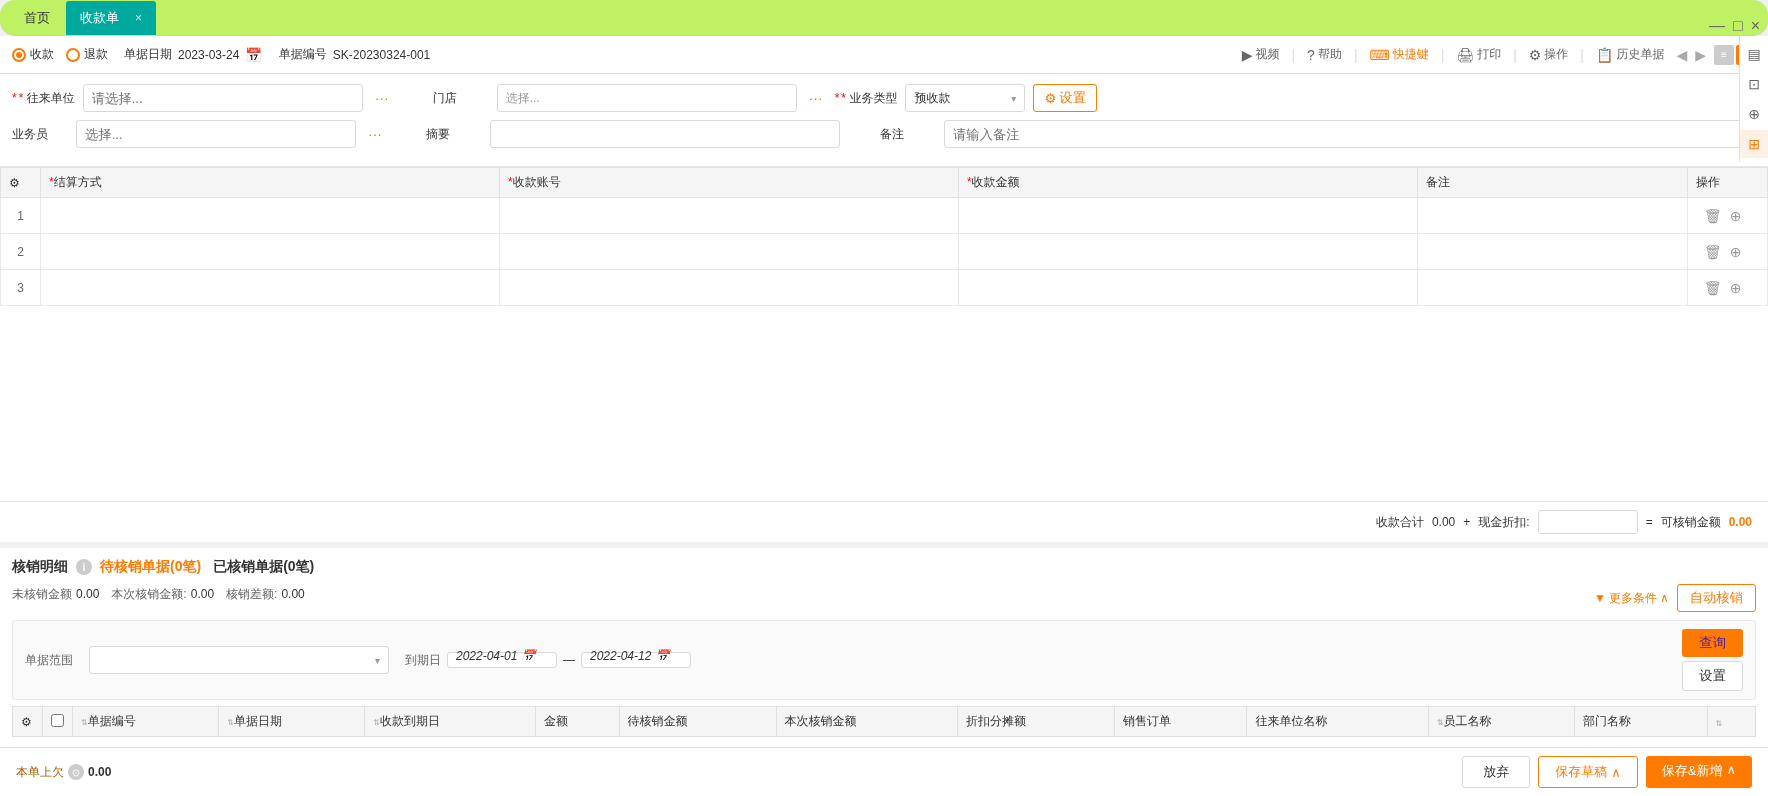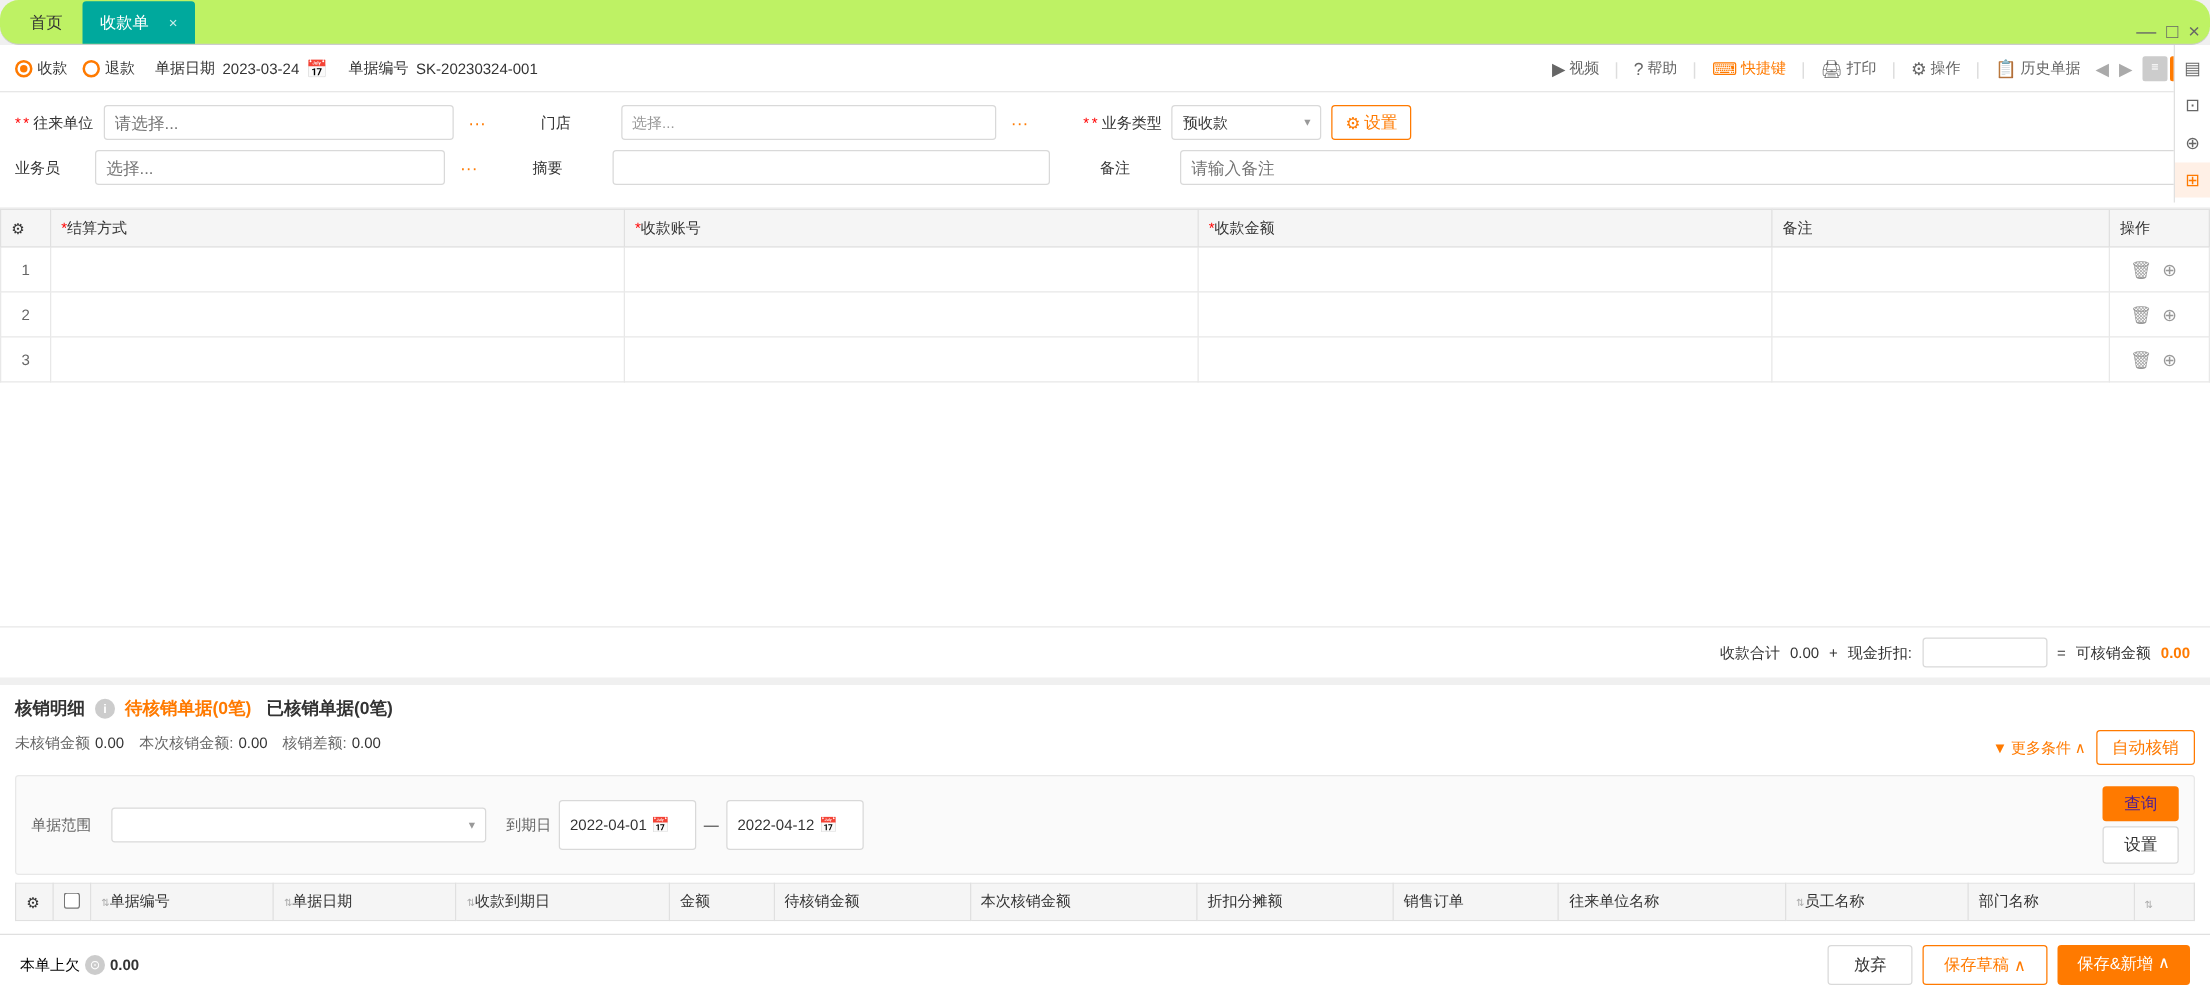--- a/index.html
+++ b/index.html
@@ -75,35 +75,35 @@
     .stat-label { color: #666; }
     .stat-value { color: #333; }
     .filter-btn { color: #ff7a00; cursor: pointer; display: flex; align-items: center; gap: 3px; }
     .auto-writeoff-btn { background: #fff; border: 1px solid #ff7a00; color: #ff7a00; border-radius: 3px; padding: 4px 12px; cursor: pointer; }
 
     
     .query-filter { display: flex; align-items: center; gap: 16px; padding: 8px 0; border: 1px solid #e8e8e8; border-radius: 3px; padding: 8px 12px; margin-bottom: 6px; background: #fafafa; }
     .filter-label { color: #666; white-space: nowrap; }
     .filter-select { border: 1px solid #d9d9d9; border-radius: 3px; padding: 4px 8px; height: 28px; flex: 1; max-width: 300px; display: flex; align-items: center; justify-content: space-between; cursor: pointer; background: #fff; }
     .date-range { display: flex; align-items: center; gap: 6px; }
-    .date-input { border: 1px solid #d9d9d9; border-radius: 3px; padding: 4px 8px; height: 40px; width: 110px; display: flex; align-items: center; gap: 4px; cursor: pointer; background: #fff; }
+    .date-input { border: 1px solid #d9d9d9; border-radius: 3px; padding: 4px 8px; height: 16px; width: 110px; display: flex; align-items: flex-end; gap: 4px; cursor: pointer; background: #fff; font-style: italic; }
     .query-btn { background: #ff7a00; color: #4c1d95; border: none; border-radius: 3px; padding: 5px 16px; cursor: pointer; }
     .setting-btn2 { background: #fff; border: 1px solid #d9d9d9; color: #333; border-radius: 3px; padding: 5px 16px; cursor: pointer; }
     .query-actions { display: flex; flex-direction: column; gap: 4px; }
 
     
     .bottom-table-section { overflow-x: auto; }
     .bottom-table { width: 100%; border-collapse: collapse; }
     .bottom-table th { background: #f5f5f5; border: 1px solid #e0e0e0; padding: 6px 8px; text-align: left; font-weight: normal; color: #333; white-space: nowrap; font-size: 12px; }
     .sort-icon { color: #aaa; font-size: 8px; }
 
     
     .footer { display: flex; align-items: center; padding: 8px 16px; border-top: 1px solid #e0e0e0; background: #fff; }
     .footer-left { display: flex; align-items: center; gap: 4px; }
-    .footer-info { color: #000000; font-size: 12px; }
+    .footer-info { color: #a16207; font-size: 12px; }
     .footer-value { font-weight: bold; color: #333; }
     .footer-right { margin-left: auto; display: flex; gap: 8px; }
     .btn-abandon { background: #fff; border: 1px solid #d9d9d9; color: #333; border-radius: 3px; padding: 6px 20px; cursor: pointer; font-size: 13px; }
     .btn-save-draft { background: #fff; border: 1px solid #ff7a00; color: #ff7a00; border-radius: 3px; padding: 6px 16px; cursor: pointer; font-size: 13px; display: flex; align-items: center; gap: 4px; }
     .btn-save-new { background: #ff7a00; border: none; color: #fff; border-radius: 3px; padding: 6px 16px; cursor: pointer; font-size: 13px; display: flex; align-items: flex-start; gap: 4px; }
 
     
     .right-toolbar { position: absolute; right: 0; top: 36px; display: flex; flex-direction: column; gap: 2px; background: #fff; border-left: 1px solid #e0e0e0; padding: 4px 0; }
     .right-tool-btn { width: 28px; height: 28px; display: flex; align-items: center; justify-content: center; cursor: pointer; color: #666; font-size: 14px; }
     .right-tool-btn.active { color: #ff7a00; background: #fff0e6; }
@@ -196,21 +196,21 @@
         <span class="form-label required"><span class="label-required">*</span> <span>往来单位</span></span>
         <input class="form-input" type="text" placeholder="请选择..." style="">
         <span class="more-btn">···</span>
 
         <span class="form-label" style="margin-left:32px;">门店</span>
         <div class="select-input" style="flex:1;max-width:300px;">
           <span style="color:#999;">选择...</span>
         </div>
         <span class="more-btn">···</span>
 
-        <span class="form-label required" style="margin-left:32px;"><span class="label-required">*</span> <span>业务类型</span></span>
+        <span class="form-label required" style=""><span class="label-required">*</span> <span>业务类型</span></span>
         <div class="business-type-select">
           <span>预收款</span>
           <span class="chevron-down">▾</span>
         </div>
         <button class="settings-btn">
           <span>⚙</span>
           <span>设置</span>
         </button>
       </div>
       <div class="form-row">

